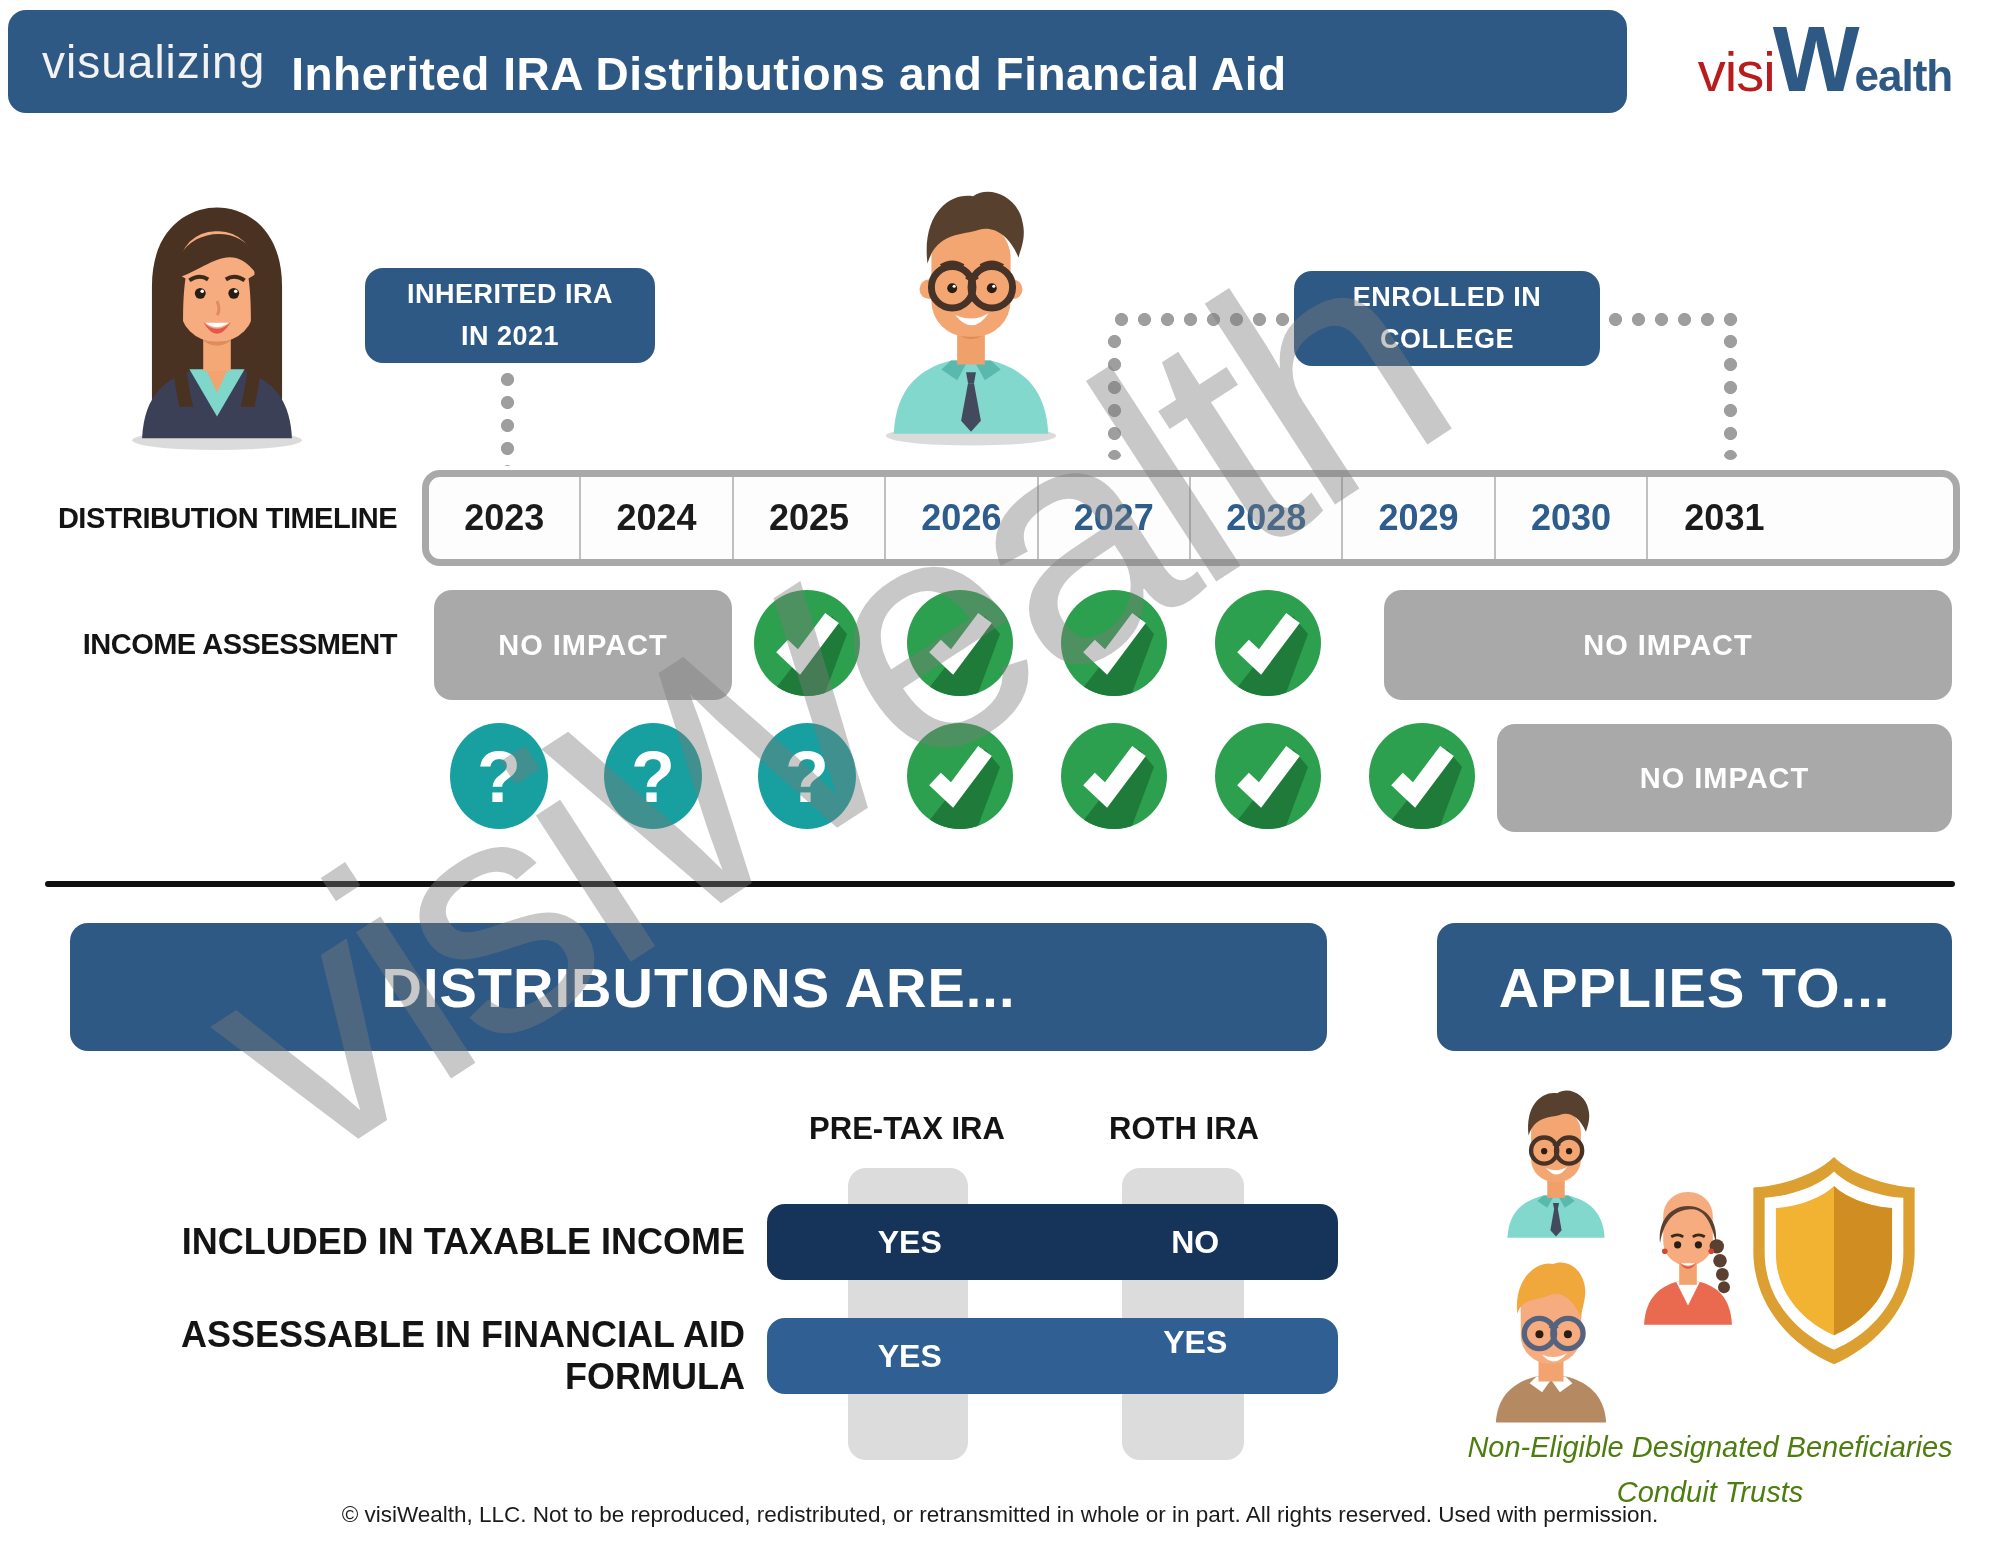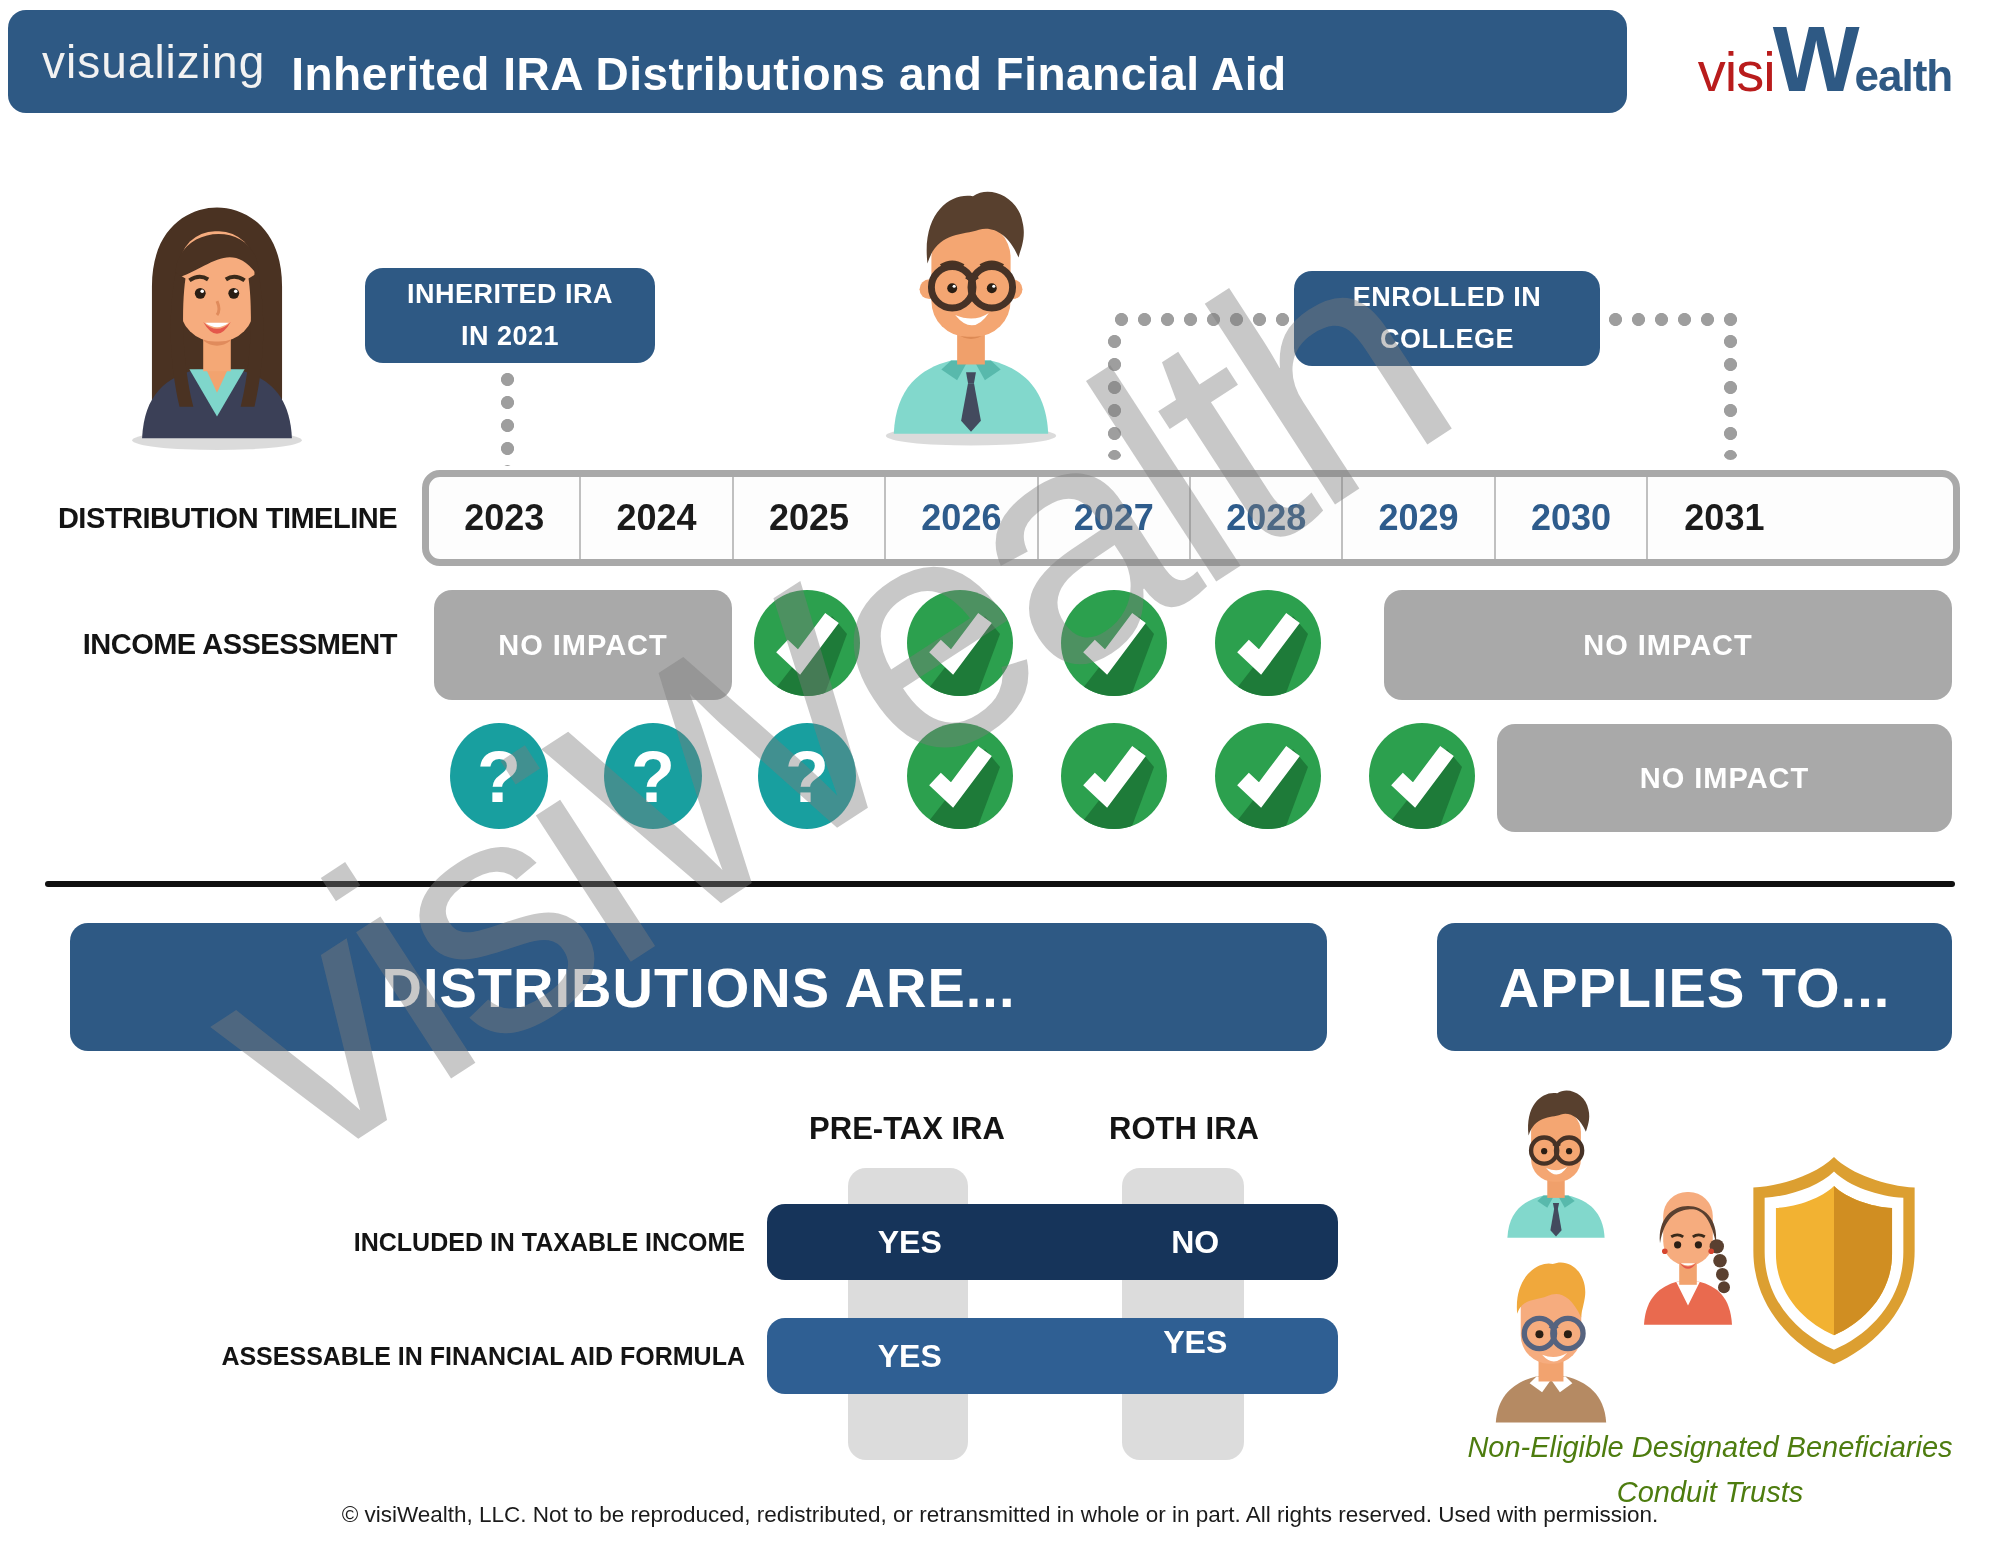--- a/index.html
+++ b/index.html
@@ -45,21 +45,21 @@
   .tl-icon{width:106px;height:106px;}
 
   
   .divider{left:45px;top:881px;width:1910px;height:6px;background:#101010;}
   .sec-head{background:#2E5984;color:#fff;display:flex;align-items:center;justify-content:center;
             font-weight:bold;font-size:56px;letter-spacing:1px;}
 
   
   .col-strip{background:#DCDCDC;}
   .tbl-colhead{display:flex;align-items:center;justify-content:center;font-weight:bold;font-size:31px;color:#141414;}
-  .tbl-rowlabel{display:flex;align-items:center;justify-content:flex-end;font-weight:bold;font-size:25px;color:#141414;text-align:center;}
+  .tbl-rowlabel{display:flex;align-items:center;justify-content:flex-end;font-weight:bold;font-size:36px;color:#141414;text-align:right;}
   .tbl-bar{display:flex;color:#fff;font-weight:bold;font-size:32px;}
   .tbl-bar > div{width:50%;display:flex;align-items:center;justify-content:center;}
   .bar-navy{background:#16345A;}
   .bar-blue{background:#2F5F93;}
   .raised{transform:translateY(-14px);}
 
   
   .applies-caption{left:1425px;top:1425px;width:570px;text-align:center;font-style:italic;
                    font-size:29px;color:#4d7c0f;line-height:1.55;}
 

